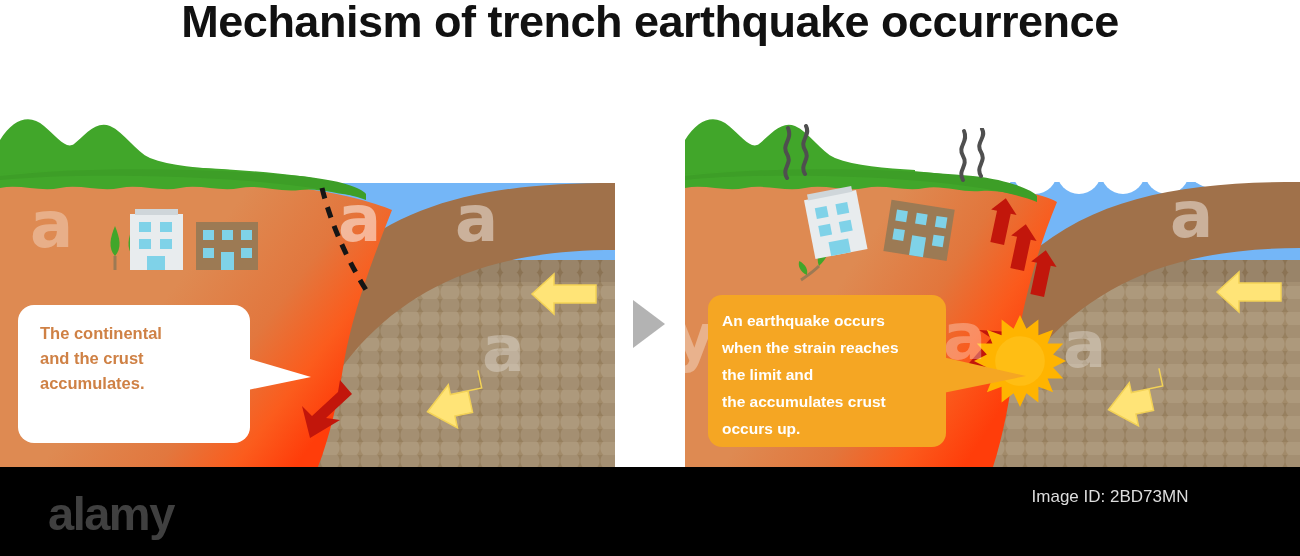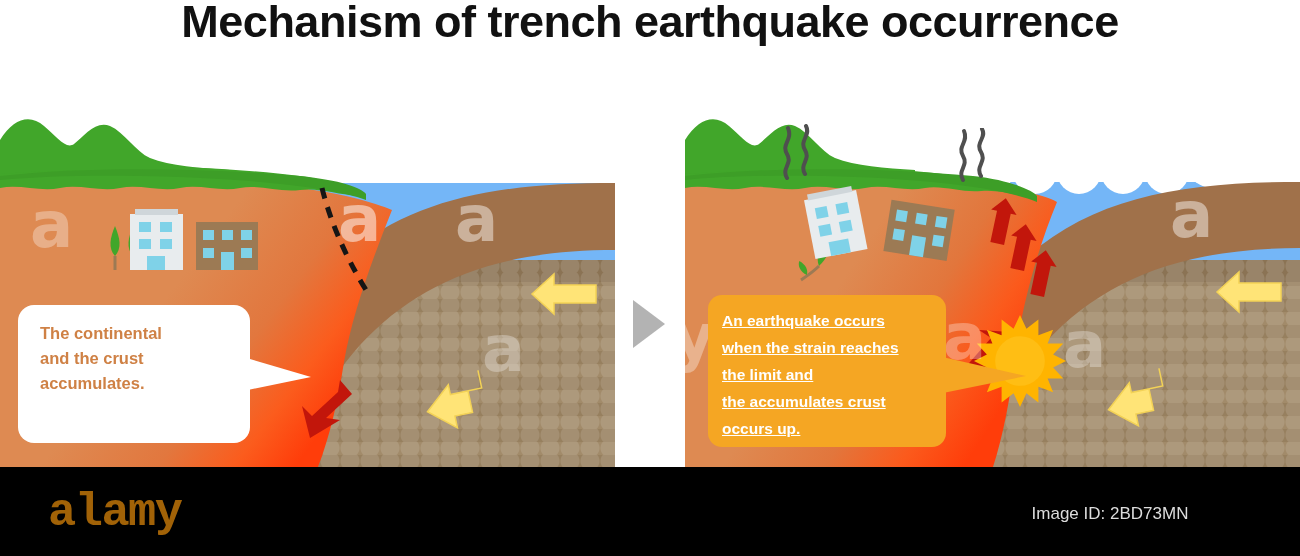--- a/index.html
+++ b/index.html
@@ -95,46 +95,45 @@
     position:absolute;left:243px;top:355px;width:70px;height:40px;
   }
   #bubble-right{
     left:708px;top:295px;width:238px;height:152px;
     background:#f5a623;border-radius:14px;
     padding:12px 12px 8px 14px;
   }
   #bubble-right .txt{
     font-size:15.5px;font-weight:700;line-height:27px;color:#ffffff;
     font-family:"Liberation Sans",sans-serif;
-    text-decoration:underline;
   }
   #bubble-right-tail{
     position:absolute;left:938px;top:352px;width:90px;height:46px;
   }
 
   
   #divider{
     position:absolute;left:615px;top:100px;width:70px;height:367px;background:#ffffff;
   }
   #play-tri{
     position:absolute;left:633px;top:300px;width:0;height:0;
     border-left:32px solid #b3b3b3;
     border-top:24px solid transparent;
     border-bottom:24px solid transparent;
   }
 
   
   #wm-bar{position:absolute;left:0;top:467px;width:1300px;height:89px;background:#000000;}
   #wm-logo{
     position:absolute;left:48px;top:486px;
-    font-family:Liberation Mono, monospace;font-weight:700;
-    font-size:47px;color:#a16207;letter-spacing:-1.5px;
+    font-family:Liberation Sans, sans-serif;font-weight:700;
+    font-size:47px;color:#404040;letter-spacing:-1.5px;
   }
   #wm-id{
-    position:absolute;left:1110px;top:504px;
+    position:absolute;left:1110px;top:487px;
     font-family:"Liberation Sans",sans-serif;font-size:17px;color:#dddddd;
     white-space:nowrap;transform:translateX(-50%);text-align:right;
   }
   #wm-url{
     position:absolute;left:1110px;top:510px;
     font-family:"Liberation Sans",sans-serif;font-size:20px;font-weight:700;color:#ffffff;
     white-space:nowrap;transform:translateX(-50%);
   }
   
   .ghost{

